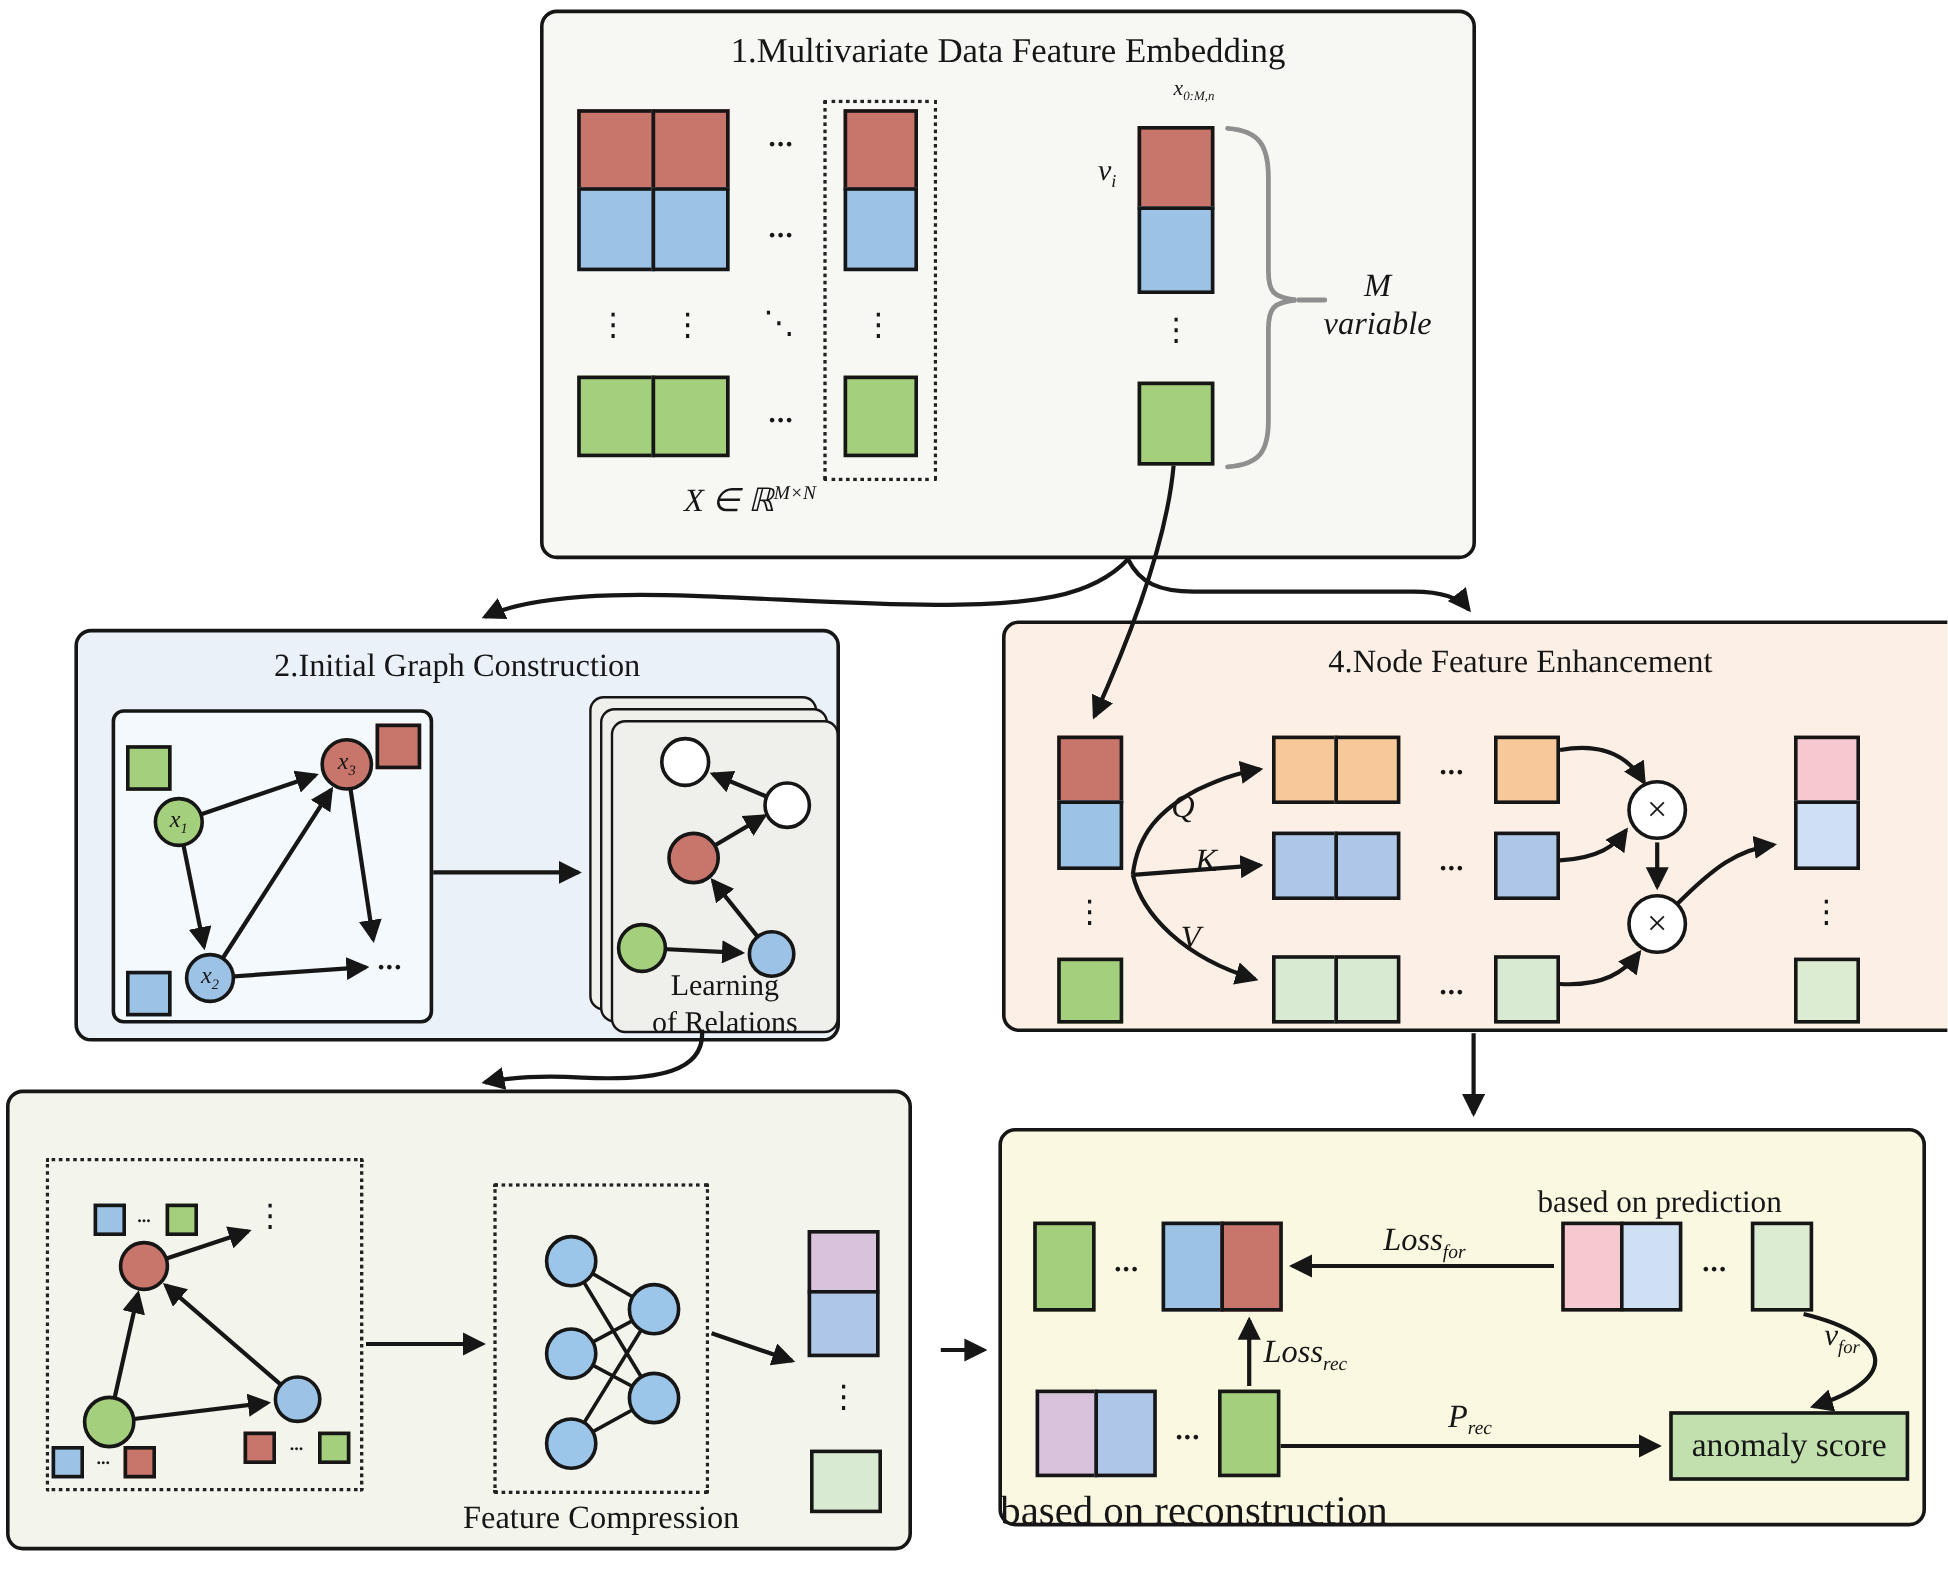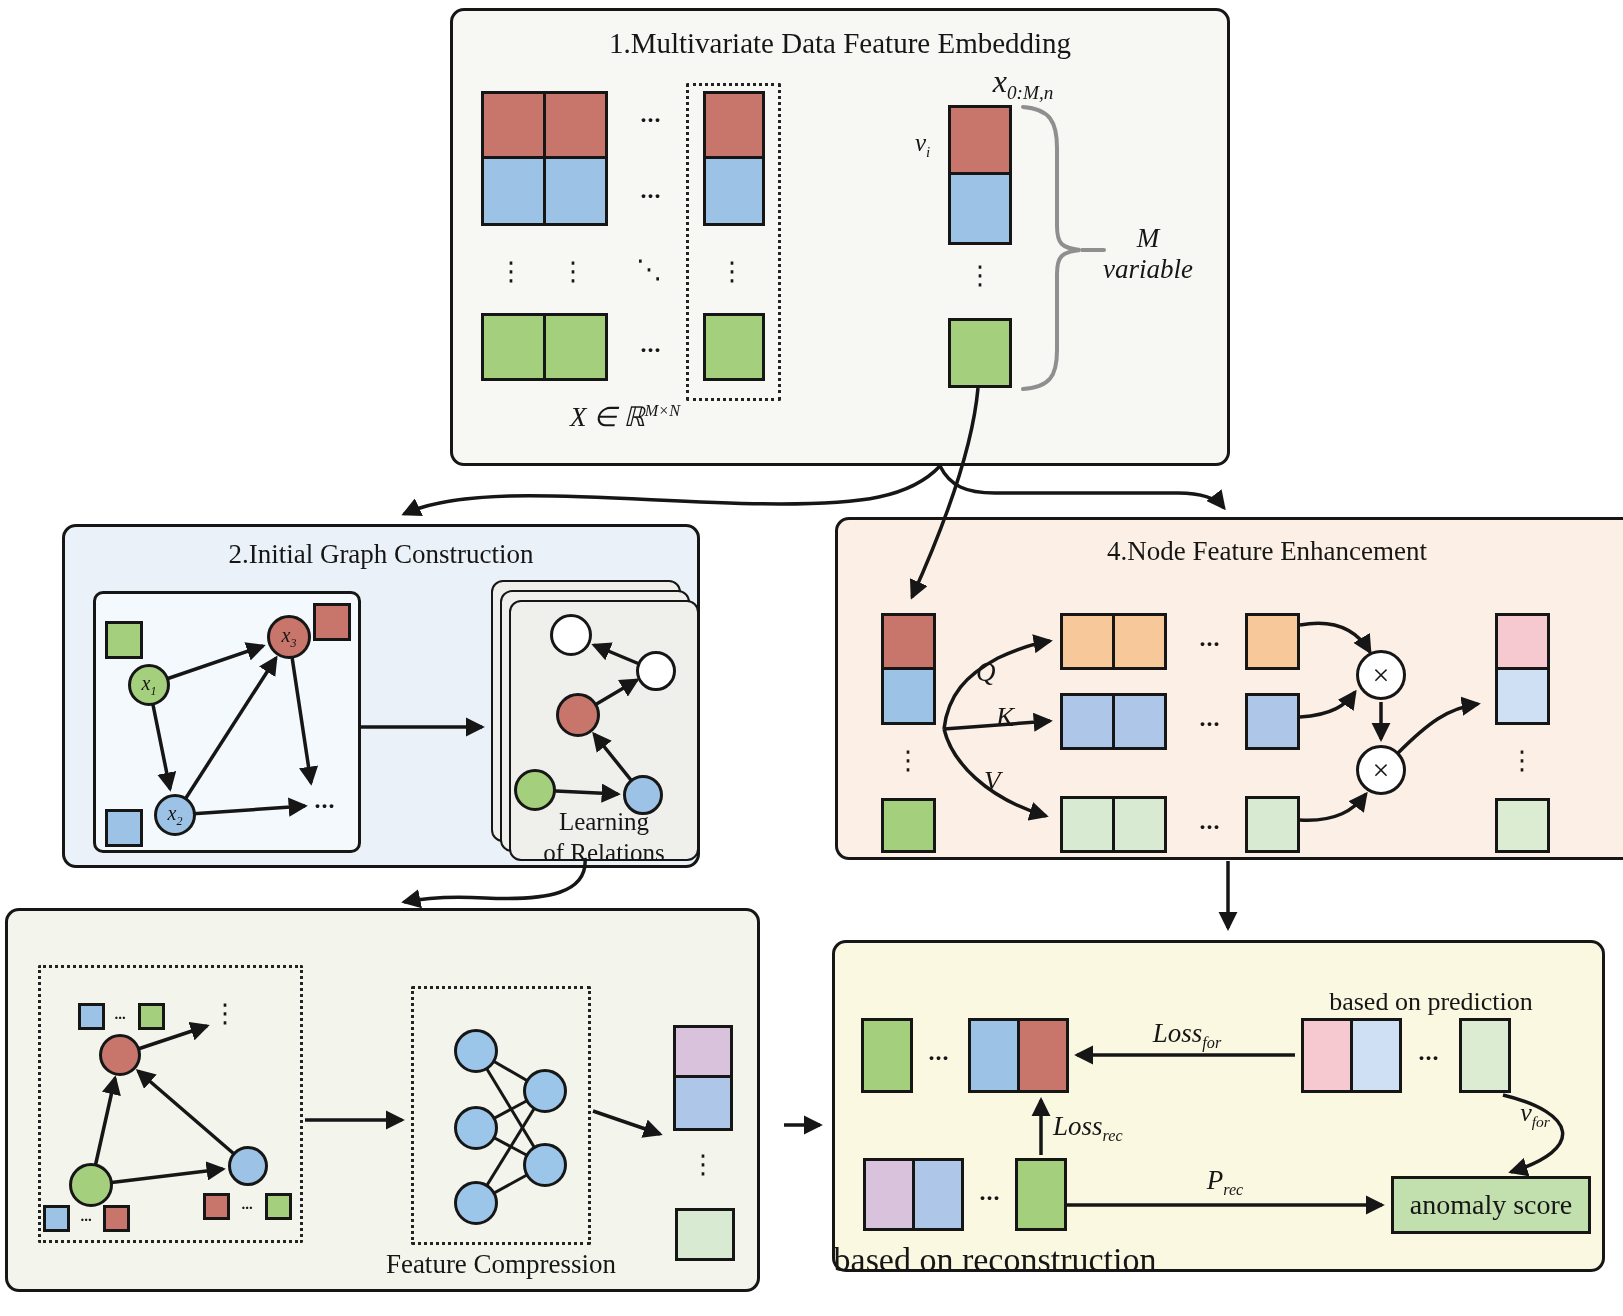--- a/index.html
+++ b/index.html
@@ -54,21 +54,21 @@
 
     <div class="dotted-box" style="left:233px;top:72px;width:95px;height:318px;"></div>
     <div class="sq c-red" style="left:250px;top:80px;width:62px;height:68px;"></div>
     <div class="sq c-blue" style="left:250px;top:145px;width:62px;height:70px;"></div>
     <div class="sq c-green" style="left:250px;top:302px;width:62px;height:68px;"></div>
 
     <div class="lbl math" style="left:172px;top:390px;font-size:27px;transform:translateX(-50%);">
       <span>X ∈ ℝ</span><sup>M×N</sup>
     </div>
 
-    <div class="lbl math" style="left:542px;top:52px;font-size:32px;transform:translateX(-50%);margin-left:28px;">
+    <div class="lbl math" style="left:542px;top:52px;font-size:18px;transform:translateX(-50%);">
       <span>x</span><sub>0:M,n</sub>
     </div>
     <div class="lbl math" style="left:462px;top:118px;font-size:25px;">
       <span>v</span><sub>i</sub>
     </div>
     <div class="sq c-red" style="left:495px;top:94px;width:64px;height:70px;"></div>
     <div class="sq c-blue" style="left:495px;top:161px;width:64px;height:73px;"></div>
     <div class="vdots" style="left:527px;top:264px;">⋮</div>
     <div class="sq c-green" style="left:495px;top:307px;width:64px;height:70px;"></div>
 
@@ -257,21 +257,21 @@
         </marker>
       </defs>
       <g stroke="#161616" stroke-width="3.5" fill="none">
         <path d="M 460,112 L 242,112" marker-end="url(#ah5)"></path>
         <path d="M 206,212 L 206,157" marker-end="url(#ah5)"></path>
         <path d="M 232,262 L 547,262" marker-end="url(#ah5)"></path>
         <path d="M 668,152 C 742,170 750,206 676,229" marker-end="url(#ah5)"></path>
       </g>
     </svg>
 
-    <div class="lbl" style="left:596px;top:44px;font-size:26px;transform:translateX(-50%);">based on prediction</div>
+    <div class="lbl" style="left:548px;top:44px;font-size:26px;transform:translateX(-50%);">based on prediction</div>
 
     <div class="sq c-green" style="left:26px;top:75px;width:52px;height:75px;"></div>
     <div class="dots" style="left:104px;top:112px;">...</div>
     <div class="sq c-blue" style="left:133px;top:75px;width:52px;height:75px;"></div>
     <div class="sq c-red" style="left:182px;top:75px;width:52px;height:75px;"></div>
 
     <div class="lbl math" style="left:352px;top:75px;font-size:27px;transform:translateX(-50%);">
       <span>Loss</span><sub>for</sub>
     </div>
 

